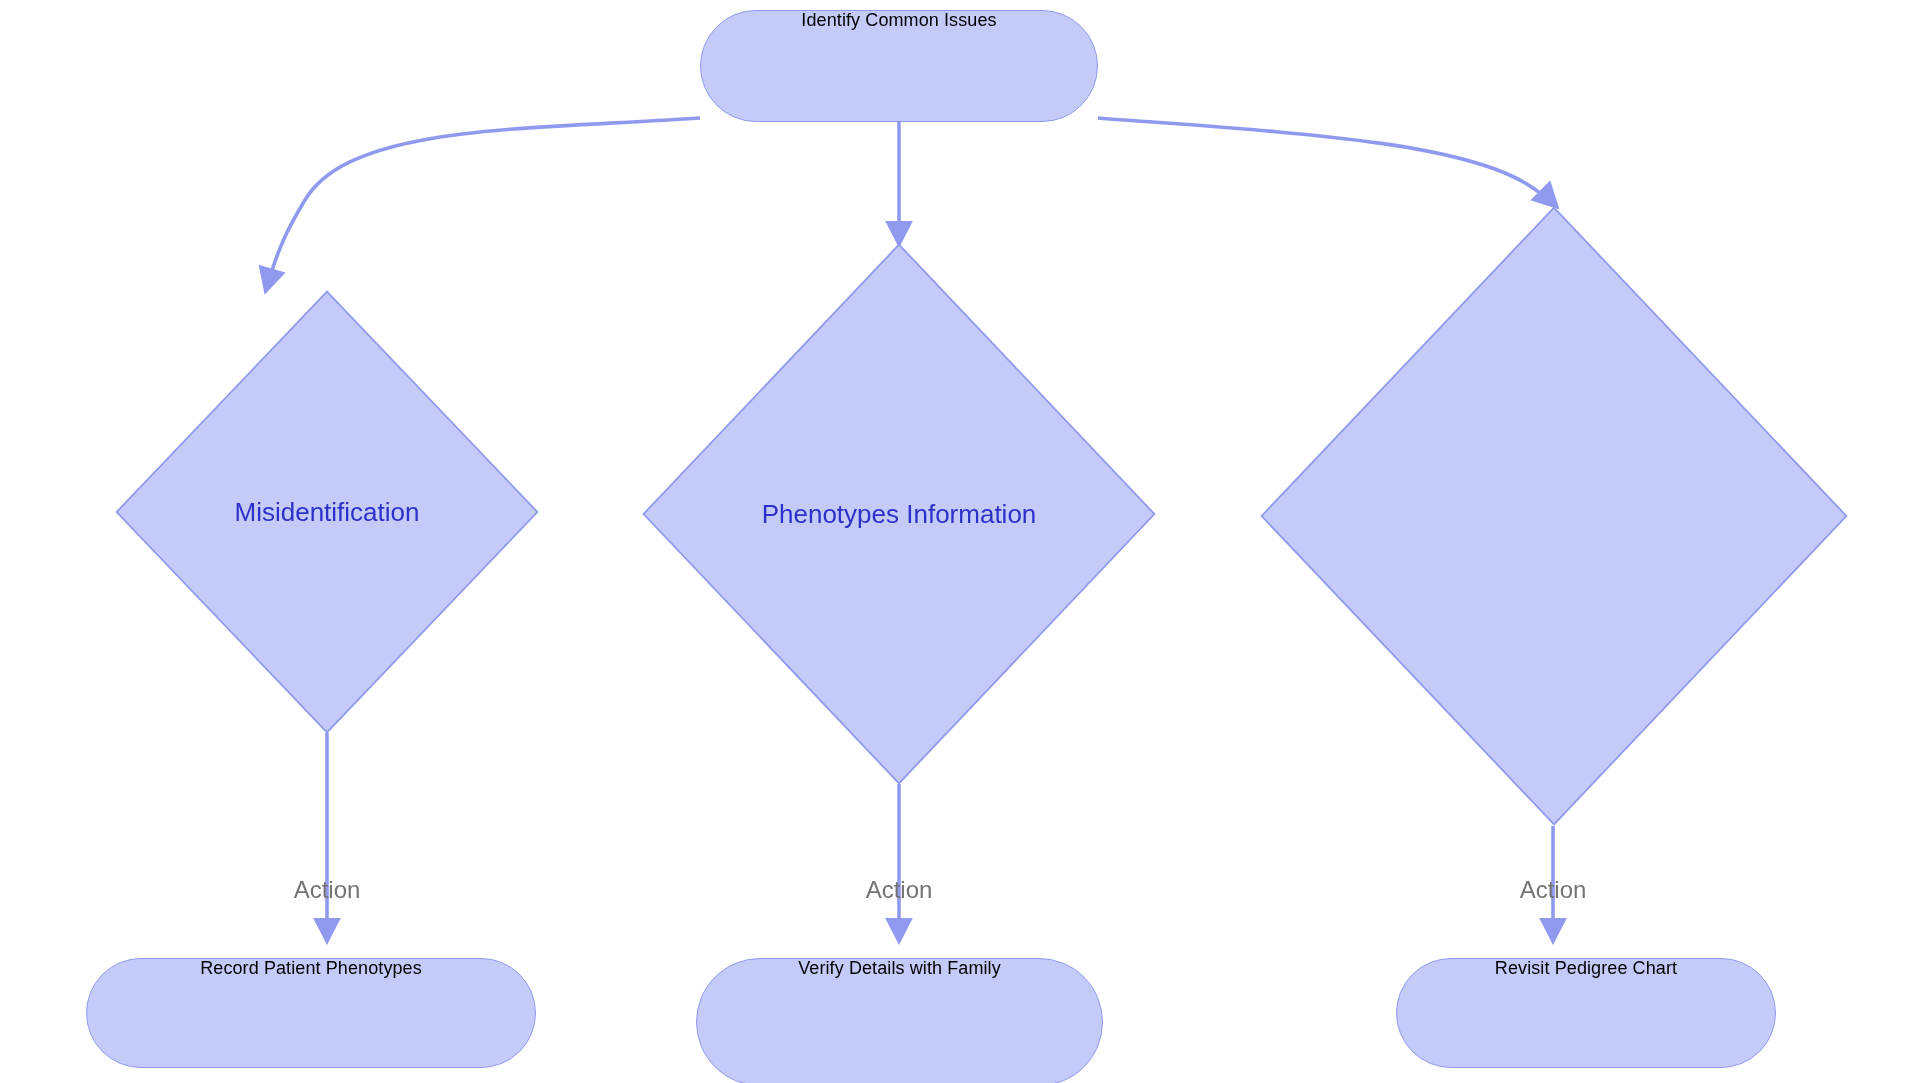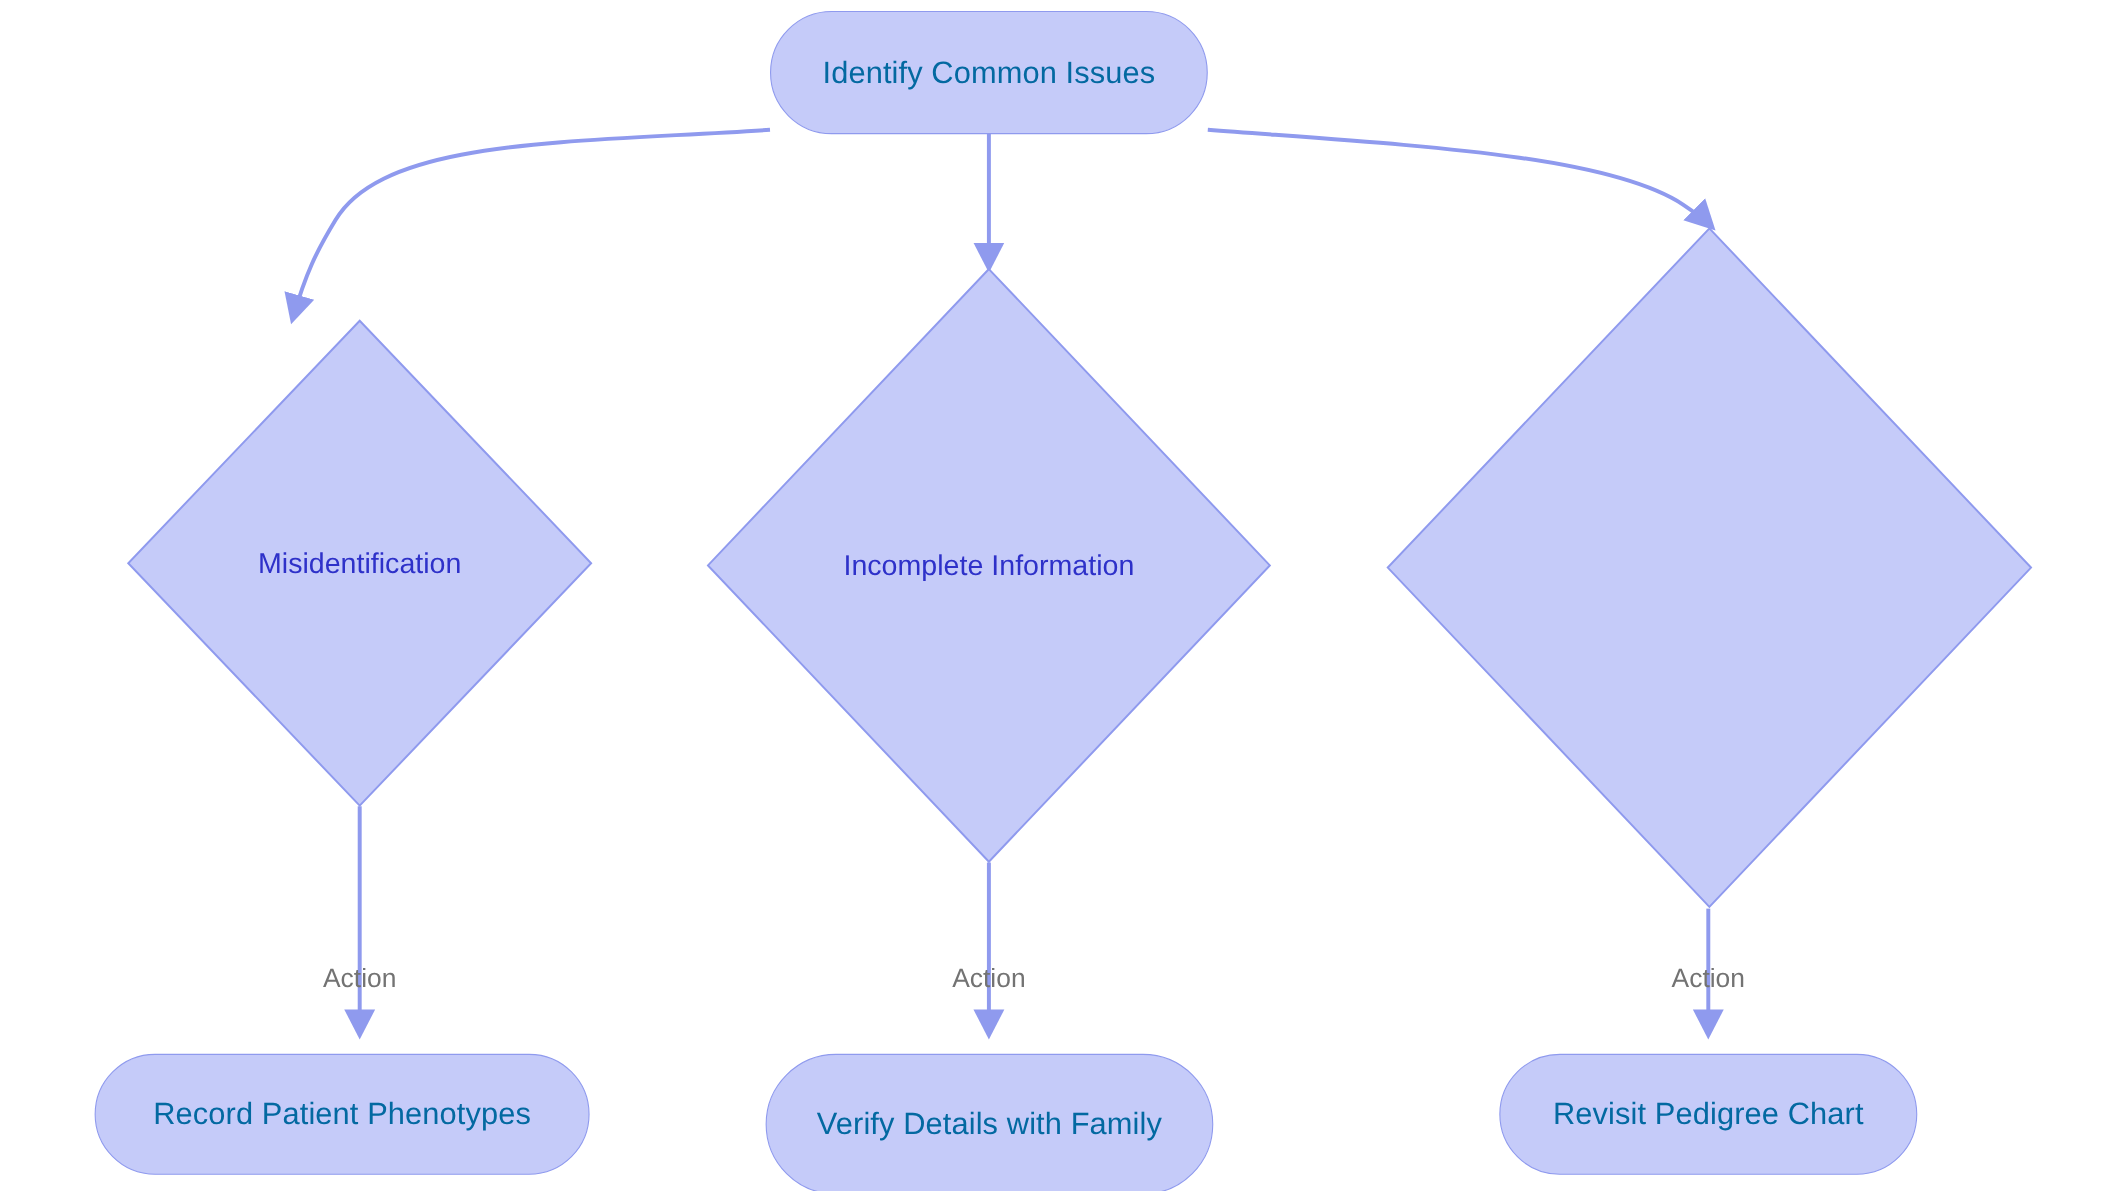--- a/index.html
+++ b/index.html
@@ -24,24 +24,24 @@
     left: 0;
     top: 0;
     width: 1920px;
     height: 1083px;
     pointer-events: none;
   }
   .node {
     position: absolute;
     box-sizing: border-box;
     display: flex;
-    align-items: center;
+    align-items: flex-start;
     justify-content: center;
-    color: #0369a1;
-    font-size: 28px;
+    color: #000000;
+    font-size: 18px;
     font-family: "Liberation Sans", sans-serif;
     font-weight: 400;
     letter-spacing: 0.1px;
     white-space: nowrap;
     line-height: 1;
   }
   .node-stadium {
     background: #c5cbf9;
     border: 1.6px solid #8f9aee;
     border-radius: 999px;
@@ -110,38 +110,38 @@
     <svg class="node-diamond-shape" viewBox="0 0 424 444" preserveAspectRatio="none">
       <polygon points="212,1.6 422.4,222 212,442.4 1.6,222" fill="#c5cbf9" stroke="#8f9aee" stroke-width="1.8"></polygon>
     </svg>
     <span class="node-diamond-label">Misidentification</span>
   </div>
 
   <div class="node-diamond-wrap" style="left:642px; top:243px; width:514px; height:542px;">
     <svg class="node-diamond-shape" viewBox="0 0 514 542" preserveAspectRatio="none">
       <polygon points="257,1.6 512.4,271 257,540.4 1.6,271" fill="#c5cbf9" stroke="#8f9aee" stroke-width="1.8"></polygon>
     </svg>
-    <span class="node-diamond-label">Incomplete Information</span>
+    <span class="node-diamond-label">Phenotypes Information</span>
   </div>
 
   <div class="node-diamond-wrap" style="left:1260px; top:206px; width:588px; height:620px;">
     <svg class="node-diamond-shape" viewBox="0 0 588 620" preserveAspectRatio="none">
       <polygon points="294,1.6 586.4,310 294,618.4 1.6,310" fill="#c5cbf9" stroke="#8f9aee" stroke-width="1.8"></polygon>
     </svg>
   </div>
 
   <div class="edge-label" style="left:327px; top:890px;">Action</div>
   <div class="edge-label" style="left:899px; top:890px;">Action</div>
   <div class="edge-label" style="left:1553px; top:890px;">Action</div>
 
   <div class="node node-stadium" style="left:86px; top:958px; width:450px; height:110px;">
     <span>Record Patient Phenotypes</span>
   </div>
 
   <div class="node node-stadium" style="left:696px; top:958px; width:407px; height:128px;">
     <span>Verify Details with Family</span>
   </div>
 
-  <div class="node node-stadium" style="left:1363px; top:958px; width:380px; height:110px;">
+  <div class="node node-stadium" style="left:1396px; top:958px; width:380px; height:110px;">
     <span>Revisit Pedigree Chart</span>
   </div>
 
 </div>
 
 </body></html>

